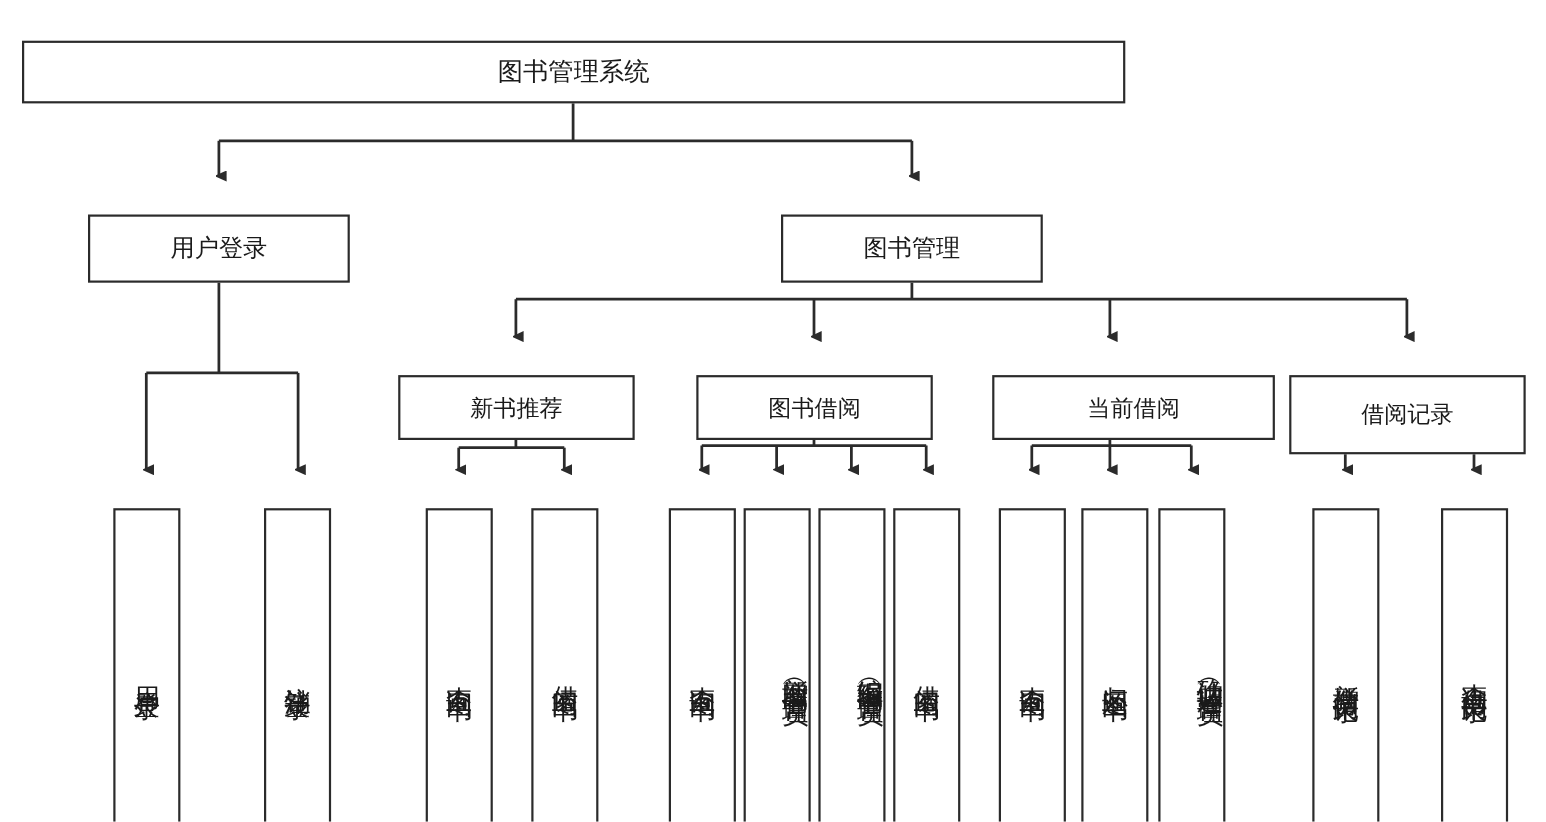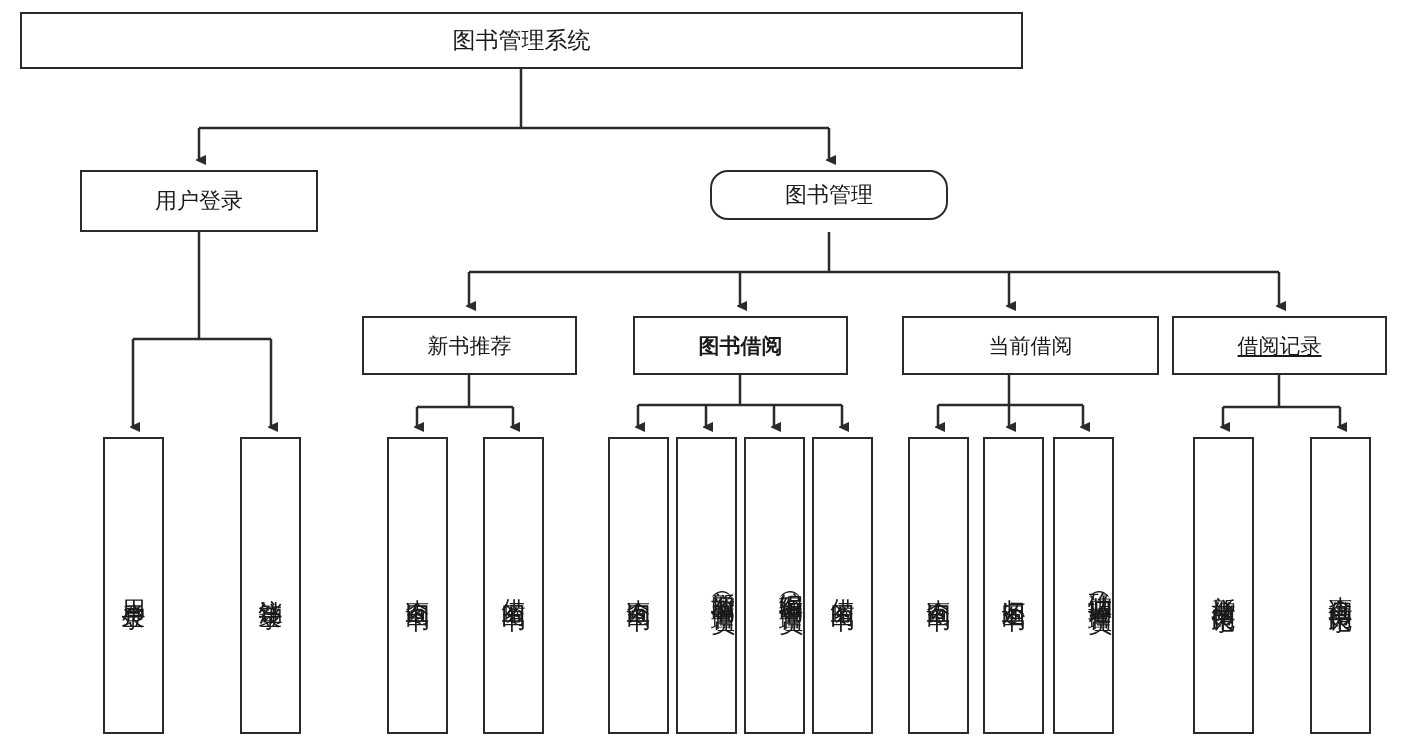--- a/index.html
+++ b/index.html
@@ -27,20 +27,21 @@
   }
   .node {
     position: absolute;
     box-sizing: border-box;
     border: 2.5px solid #2b2b2b;
     background: #ffffff;
     display: flex;
     align-items: center;
     justify-content: center;
     color: #1a1a1a;
+    margin-top: 25px;
   }
   .node.root {
     font-size: 23px;
   }
   .node.lvl2 {
     font-size: 22px;
   }
   .node.lvl3 {
     font-size: 21px;
   }
@@ -117,25 +118,25 @@
       <path d="M1279,375 L1279,407"></path>
       <path d="M1223,407 L1340,407"></path>
       <path d="M1223,407 L1223,427" marker-end="url(#arrow)"></path>
       <path d="M1340,407 L1340,427" marker-end="url(#arrow)"></path>
     </g>
   </svg>
 
   <div id="nodes-layer">
       <div class="node root" style="left: 20px; top: 12px; width: 1003px; height: 57px;">图书管理系统</div>
       <div class="node lvl2" style="left: 80px; top: 170px; width: 238px; height: 62px;">用户登录</div>
-      <div class="node lvl2" style="left: 710px; top: 170px; width: 238px; height: 50px; border-radius: 18px;">图书管理</div>
+      <div class="node lvl2" style="left: 710px; top: 170px; width: 238px; height: 62px;">图书管理</div>
       <div class="node lvl3" style="left: 362px; top: 316px; width: 215px; height: 59px;">新书推荐</div>
-      <div class="node lvl3" style="left: 633px; top: 316px; width: 215px; height: 59px; font-weight: bold;">图书借阅</div>
+      <div class="node lvl3" style="left: 633px; top: 316px; width: 215px; height: 59px;">图书借阅</div>
       <div class="node lvl3" style="left: 902px; top: 316px; width: 257px; height: 59px;">当前借阅</div>
-      <div class="node lvl3" style="left: 1172px; top: 316px; width: 215px; height: 59px; text-decoration: underline;">借阅记录</div>
+      <div class="node lvl3" style="left: 1172px; top: 316px; width: 215px; height: 72px;">借阅记录</div>
       <div class="node leaf" style="left: 103px; top: 437px; width: 61px; height: 297px;">用户登录</div>
       <div class="node leaf" style="left: 240px; top: 437px; width: 61px; height: 297px;">注销登录</div>
       <div class="node leaf" style="left: 387px; top: 437px; width: 61px; height: 297px;">查询图书</div>
       <div class="node leaf" style="left: 483px; top: 437px; width: 61px; height: 297px;">借阅图书</div>
       <div class="node leaf" style="left: 608px; top: 437px; width: 61px; height: 297px;">查询图书</div>
       <div class="node leaf top-align" style="left: 676px; top: 437px; width: 61px; height: 297px;">新增图书（管理员）</div>
       <div class="node leaf top-align" style="left: 744px; top: 437px; width: 61px; height: 297px;">编辑图书（管理员）</div>
       <div class="node leaf" style="left: 812px; top: 437px; width: 61px; height: 297px;">借阅图书</div>
       <div class="node leaf" style="left: 908px; top: 437px; width: 61px; height: 297px;">查询图书</div>
       <div class="node leaf" style="left: 983px; top: 437px; width: 61px; height: 297px;">归还图书</div>

